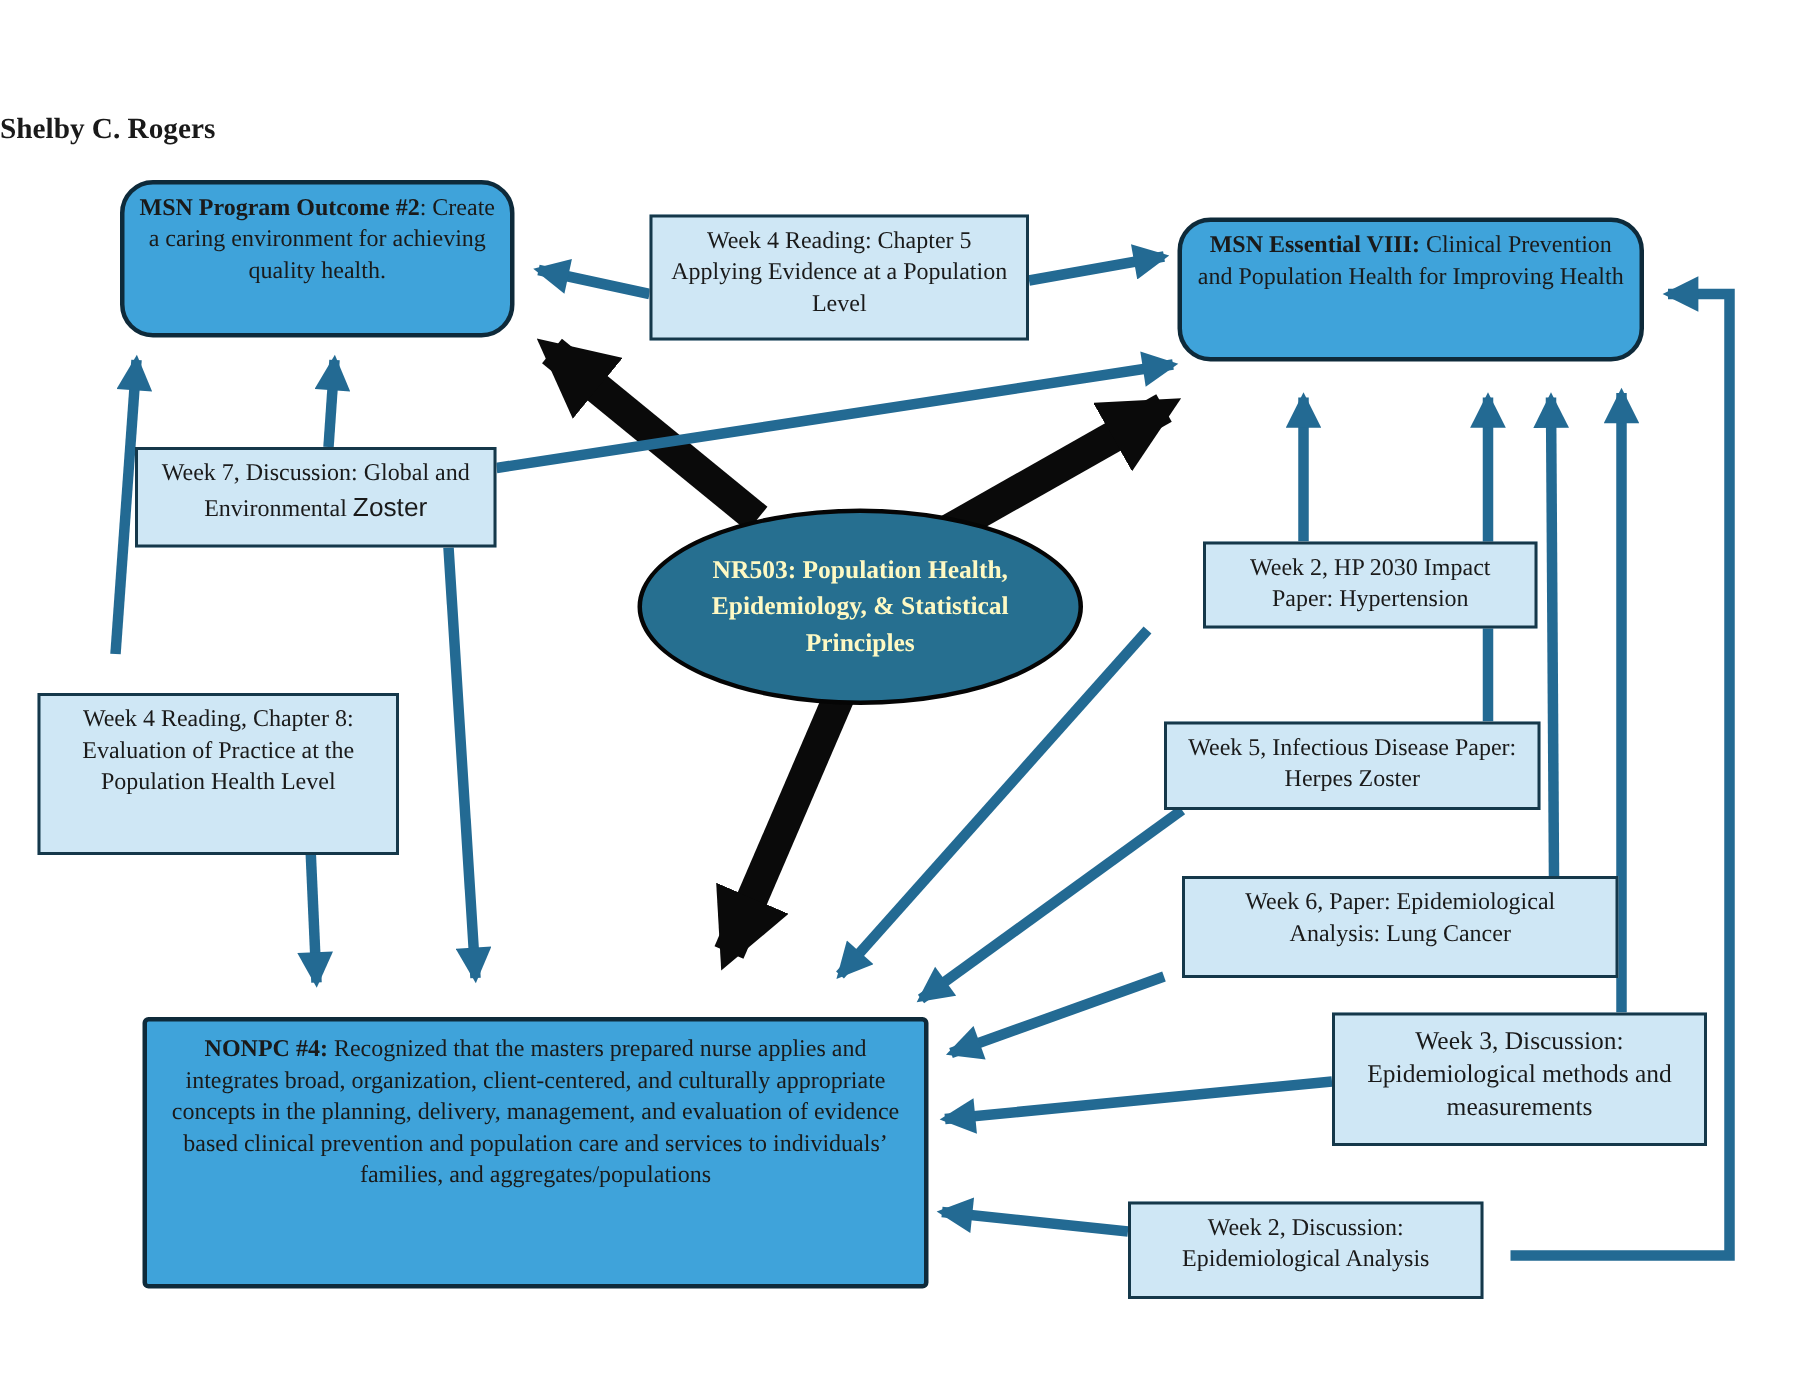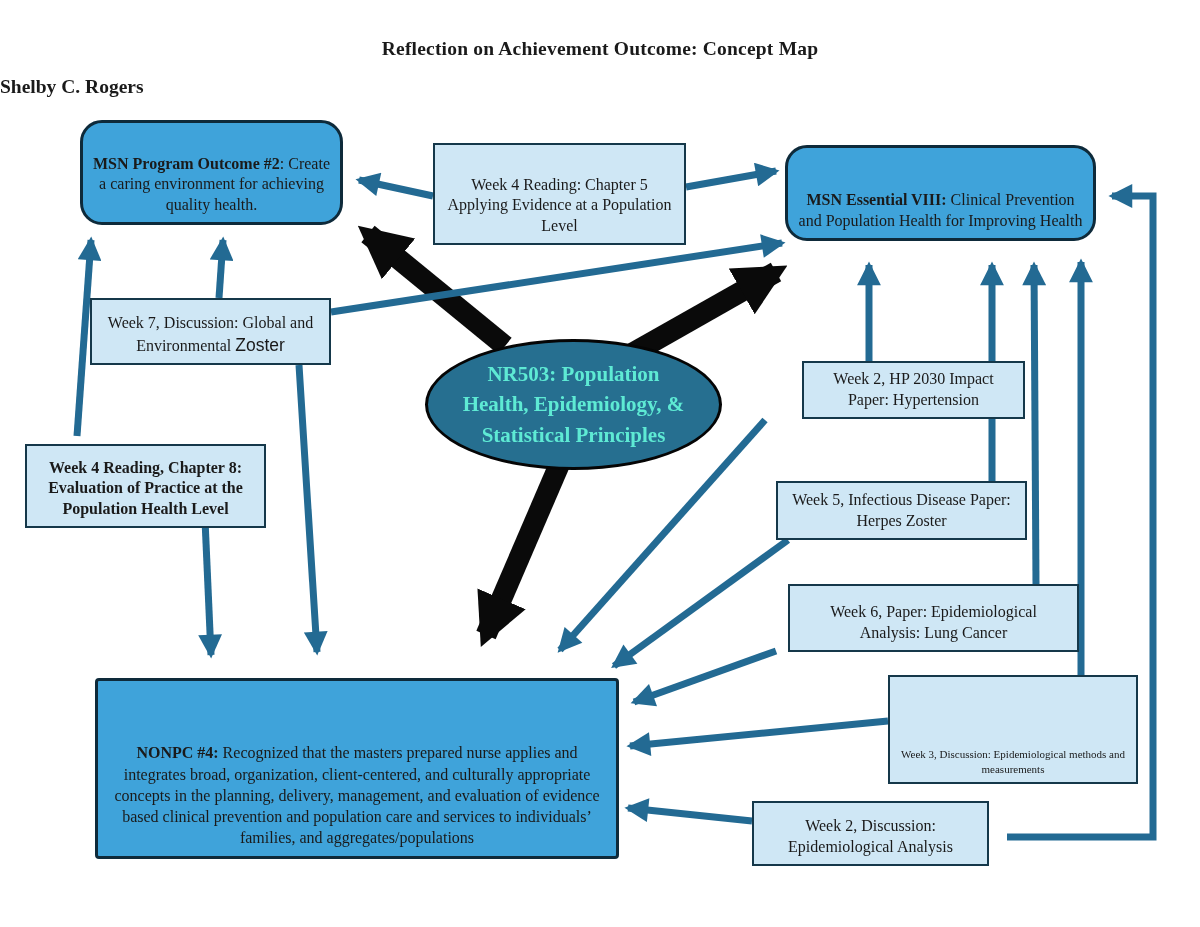--- a/index.html
+++ b/index.html
@@ -10,58 +10,57 @@
   .page-title{
     position:absolute;left:0;top:38px;width:1200px;text-align:center;
     font-size:19.5px;font-weight:bold;letter-spacing:.2px;
   }
   .page-subtitle{
     position:absolute;left:0;top:76px;width:1200px;
     font-size:19.5px;font-weight:bold;
   }
   .arrows{position:absolute;left:0;top:0;width:1200px;height:927px;}
   .box{
-    position:absolute;display:flex;flex-direction:column;justify-content:flex-end;
+    position:absolute;display:flex;flex-direction:column;justify-content:flex-start;
     text-align:center;font-size:16px;line-height:1.3;box-sizing:border-box;
     padding:6px 10px;
   }
   .node{
     background:#3fa3da;border:3px solid #0e2a3a;border-radius:22px;
   }
   .card{
     background:#cfe7f5;border:2.5px solid #15384a;border-radius:0;
   }
   .ellipse{
     position:absolute;display:flex;align-items:center;justify-content:center;
     background:#266f90;border:3px solid #050505;border-radius:50%;
-    color:#5eead4;font-weight:bold;font-size:21px;line-height:1.45;
+    color:#fef9c3;font-weight:bold;font-size:17px;line-height:1.45;
     text-align:center;box-sizing:border-box;padding:14px 30px;
   }
   .lead{font-weight:bold;}
   .sans{font-family:"Liberation Sans","DejaVu Sans",sans-serif;font-size:17.5px;}
   
   .pos-outcome2{left:80px;top:120px;width:263px;height:105px;}
-  .pos-week4ch5{left:433px;top:143px;width:253px;height:102px;font-family:Liberation Serif, serif;}
+  .pos-week4ch5{left:433px;top:143px;width:253px;height:84px;font-family:Liberation Serif, serif;}
   .pos-essential8{left:785px;top:145px;width:311px;height:96px;}
   .pos-week7{left:90px;top:298px;width:241px;height:67px;}
-  .pos-week4ch8{left:25px;top:444px;width:241px;height:84px;font-weight:bold;}
+  .pos-week4ch8{left:25px;top:462px;width:241px;height:108px;}
   .pos-ellipse{left:425px;top:339px;width:297px;height:131px;}
   .pos-week2hp{left:763px;top:361px;width:223px;height:58px;margin-left:39px;}
   .pos-week5{left:776px;top:481px;width:251px;height:59px;}
   .pos-week6{left:772px;top:584px;width:291px;height:68px;margin-left:16px;}
-  .pos-week3{left:888px;top:675px;width:250px;height:109px;font-size:11px;}
+  .pos-week3{left:888px;top:675px;width:250px;height:89px;font-size:17px;}
   .pos-week2disc{left:752px;top:801px;width:237px;height:65px;}
   .pos-nonpc{left:95px;top:678px;width:524px;height:181px;border-radius:4px;font-size:16px;line-height:1.32;padding:8px 14px;}
 </style>
 </head>
 <body>
 
 <div class="canvas">
 
-  <div class="page-title">Reflection on Achievement Outcome: Concept Map</div>
   <div class="page-subtitle">Shelby C. Rogers</div>
 
   <svg class="arrows" viewBox="0 0 1200 927" xmlns="http://www.w3.org/2000/svg">
     <defs>
       <marker id="headBlue" viewBox="0 0 10 10" refX="8.5" refY="5" markerWidth="3.6" markerHeight="3.4" orient="auto" markerUnits="strokeWidth">
         <path d="M0,0 L10,5 L0,10 z" fill="#236a93"></path>
       </marker>
       <marker id="headBlack" viewBox="0 0 10 10" refX="7.5" refY="5" markerWidth="2.5" markerHeight="2.5" orient="auto" markerUnits="strokeWidth">
         <path d="M0,0 L10,5 L0,10 z" fill="#0a0a0a"></path>
       </marker>

